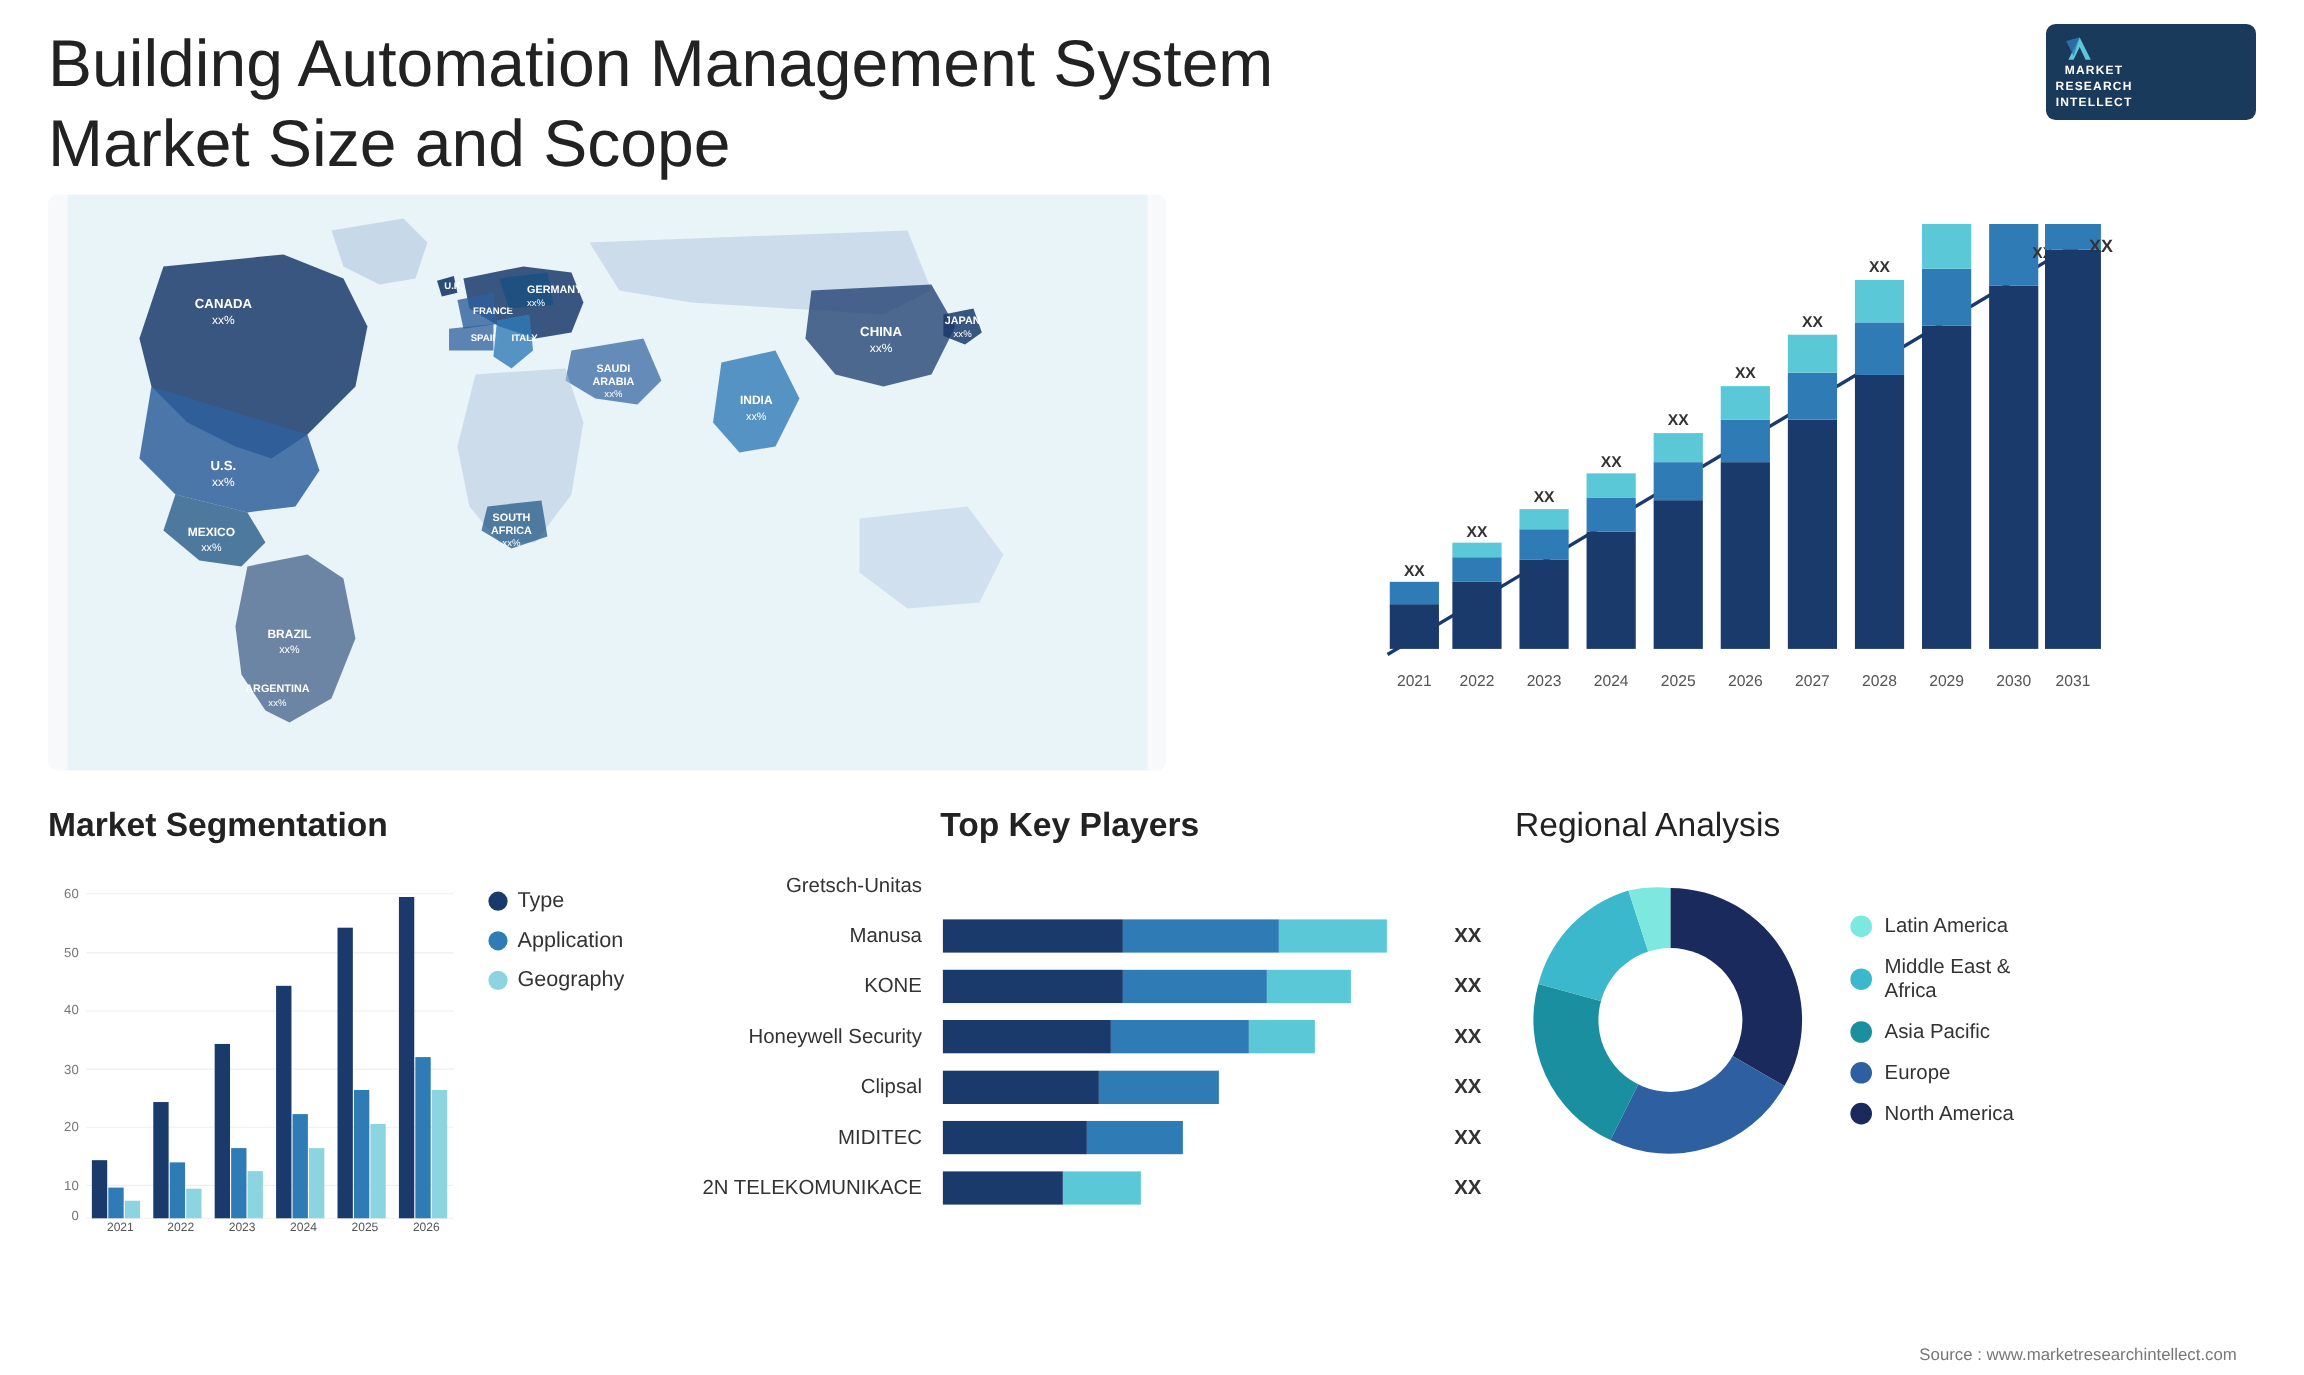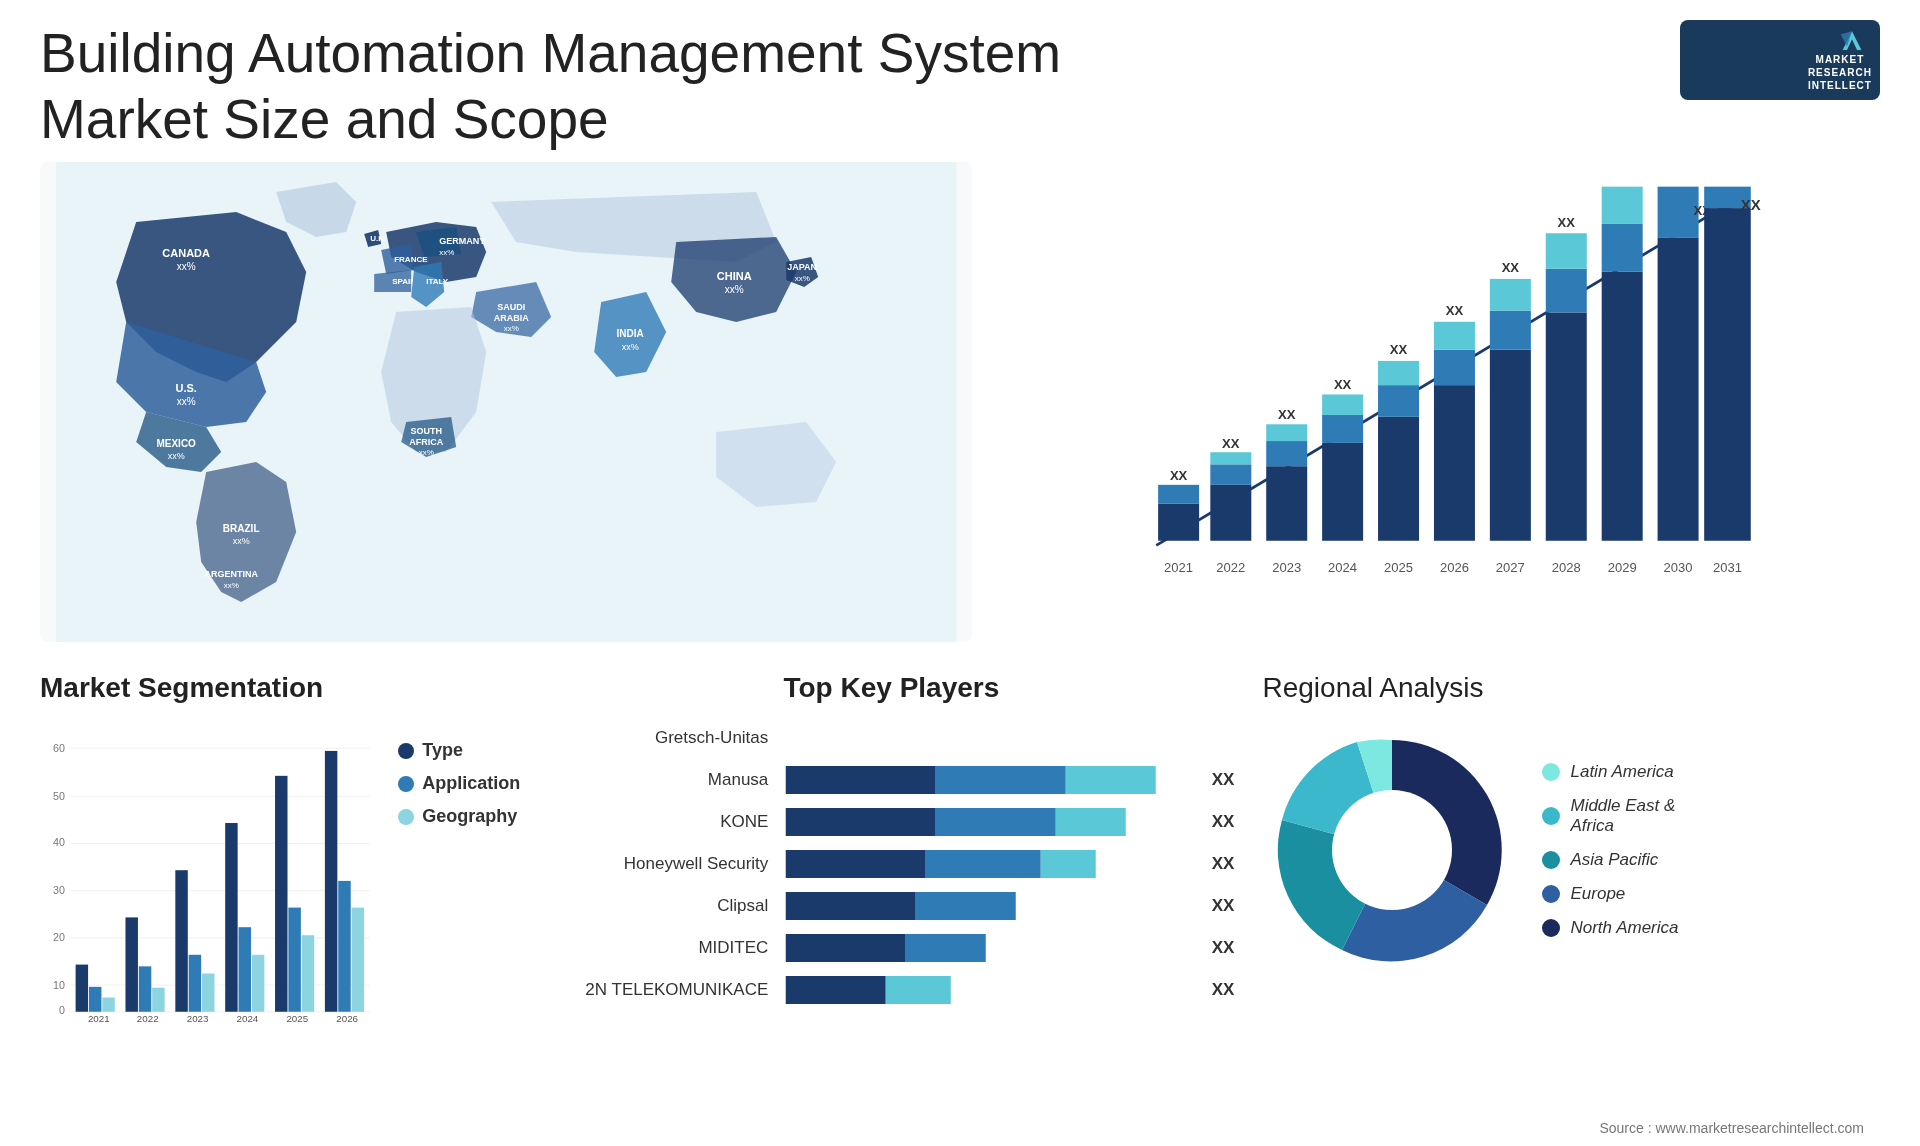--- a/index.html
+++ b/index.html
@@ -24,27 +24,27 @@
       margin-bottom: 10px;
     }
     .title {
       font-size: 55px;
       font-weight: 400;
       color: #222;
       line-height: 1.2;
       max-width: 1100px;
     }
     .logo-box {
-      width: 200px;
+      width: 175px;
       height: 80px;
       background: #1a3a5c;
       border-radius: 8px;
       display: flex;
       flex-direction: column;
-      align-items: flex-end;
+      align-items: flex-start;
       justify-content: center;
       padding: 8px;
     }
     .logo-box .logo-icon {
       width: 40px;
       height: 40px;
     }
     .logo-text {
       color: #fff;
       font-size: 10px;
@@ -108,21 +108,20 @@
     .seg-bars {
       flex: 1;
       height: 320px;
       position: relative;
     }
     .seg-legend {
       display: flex;
       flex-direction: column;
       gap: 12px;
       padding-top: 20px;
-      font-weight: bold;
     }
     .legend-item {
       display: flex;
       align-items: center;
       gap: 8px;
       font-size: 18px;
       color: #333;
     }
     .legend-dot {
       width: 16px;
@@ -194,21 +193,20 @@
       display: flex;
       flex-direction: column;
       gap: 14px;
     }
     .reg-legend-item {
       display: flex;
       align-items: center;
       gap: 10px;
       font-size: 17px;
       color: #333;
-      font-style: italic;
     }
     .reg-legend-dot {
       width: 18px;
       height: 18px;
       border-radius: 50%;
       flex-shrink: 0;
     }
 
     .source-text {
       position: absolute;

